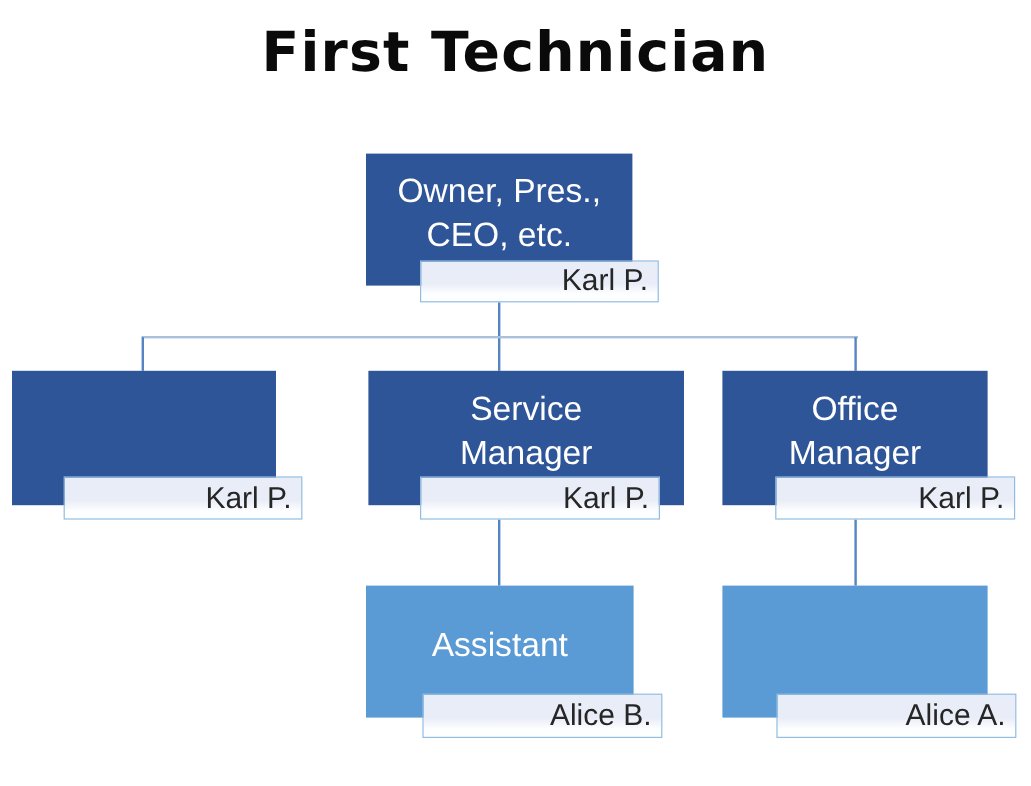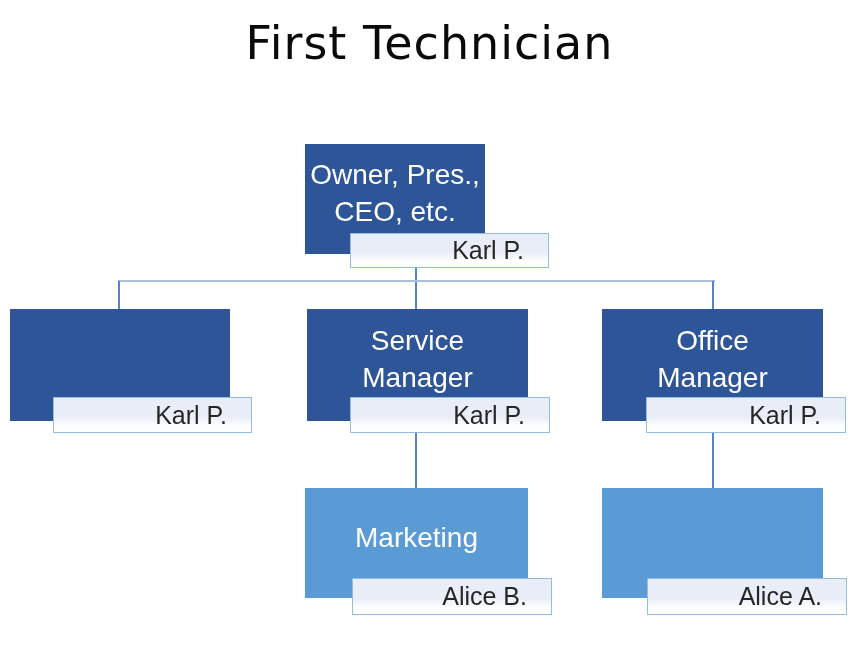--- a/index.html
+++ b/index.html
@@ -16,21 +16,21 @@
     overflow: hidden;
   }
   .chart-title {
     position: absolute;
     left: 0;
     right: 0;
     top: 16px;
     margin: 0;
     text-align: center;
     font-family: "DejaVu Sans", sans-serif;
-    font-weight: normal;
+    font-weight: bold;
     font-size: 46px;
     letter-spacing: 1px;
     color: var(--title-color, #0a0a0a);
   }
   .conn {
     position: absolute;
     pointer-events: none;
   }
   .conn.v {
     width: 2px;
@@ -59,69 +59,69 @@
     position: absolute;
     box-sizing: border-box;
     border: 1.5px solid var(--tag-border, #92BCE2);
     background: linear-gradient(to bottom,
       var(--tag-bg-top, #E9EDF7) 0%,
       var(--tag-bg-top, #E9EDF7) 55%,
       var(--tag-bg-bottom, #FFFFFF) 82%);
     display: flex;
     align-items: center;
     justify-content: flex-end;
-    padding-right: 24px;
+    padding-right: 8px;
     font-size: 25px;
     line-height: 1;
     color: var(--tag-text, #262626);
   }
 </style>
 </head>
 <body>
 
 <div class="canvas">
 
   <h1 class="chart-title">First Technician</h1>
 
   <div class="conn v" style="left:415px; top:252px; height:57px;"></div>
   <div class="conn h" style="left:118px; top:280px; width:597px;"></div>
   <div class="conn v" style="left:118px; top:281px; height:28px;"></div>
   <div class="conn v" style="left:712px; top:281px; height:28px;"></div>
   <div class="conn v" style="left:415px; top:433px; height:55px;"></div>
   <div class="conn v" style="left:712px; top:433px; height:55px;"></div>
 
-  <div class="node dark" style="left:305px; top:128px; width:180px; height:110px;margin-top:16px;">
+  <div class="node dark" style="left:305px; top:128px; width:222px; height:110px;">
     <div>Owner, Pres.,<br>CEO, etc.</div>
     <div class="name-tag" style="left:45px; top:89px; width:199px; height:35px;">
       <span>Karl P.</span>
     </div>
   </div>
 
   <div class="node dark" style="left:10px; top:309px; width:220px; height:112px;">
     <div class="name-tag" style="left:43px; top:88px; width:199px; height:36px;">
       <span>Karl P.</span>
     </div>
   </div>
 
-  <div class="node dark" style="left:307px; top:309px; width:221px; height:112px;">
+  <div class="node dark" style="left:307px; top:309px; width:263px; height:112px;">
     <div>Service<br>Manager</div>
     <div class="name-tag" style="left:43px; top:88px; width:200px; height:36px;">
       <span>Karl P.</span>
     </div>
   </div>
 
   <div class="node dark" style="left:602px; top:309px; width:221px; height:112px;text-align:center;">
     <div>Office<br>Manager</div>
     <div class="name-tag" style="left:44px; top:88px; width:200px; height:36px;">
       <span>Karl P.</span>
     </div>
   </div>
 
   <div class="node light" style="left:305px; top:488px; width:223px; height:110px;">
-    <div>Marketing</div>
+    <div>Assistant</div>
     <div class="name-tag" style="left:47px; top:90px; width:200px; height:37px;">
       <span>Alice B.</span>
     </div>
   </div>
 
   <div class="node light" style="left:602px; top:488px; width:221px; height:110px;">
     <div class="name-tag" style="left:45px; top:90px; width:200px; height:37px;">
       <span>Alice A.</span>
     </div>
   </div>

